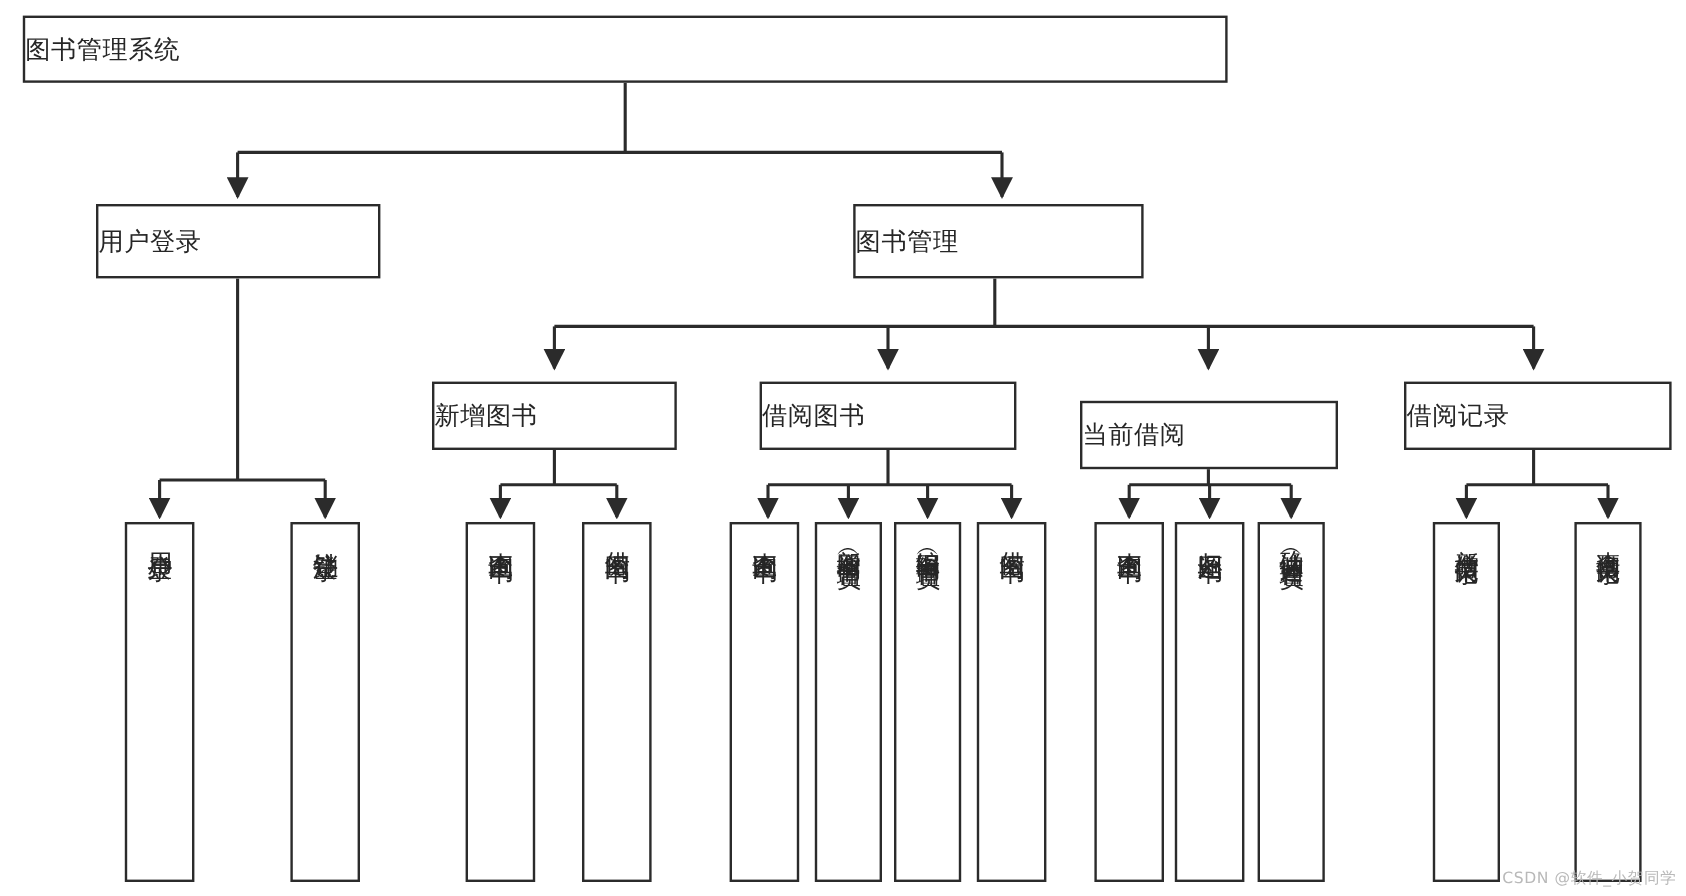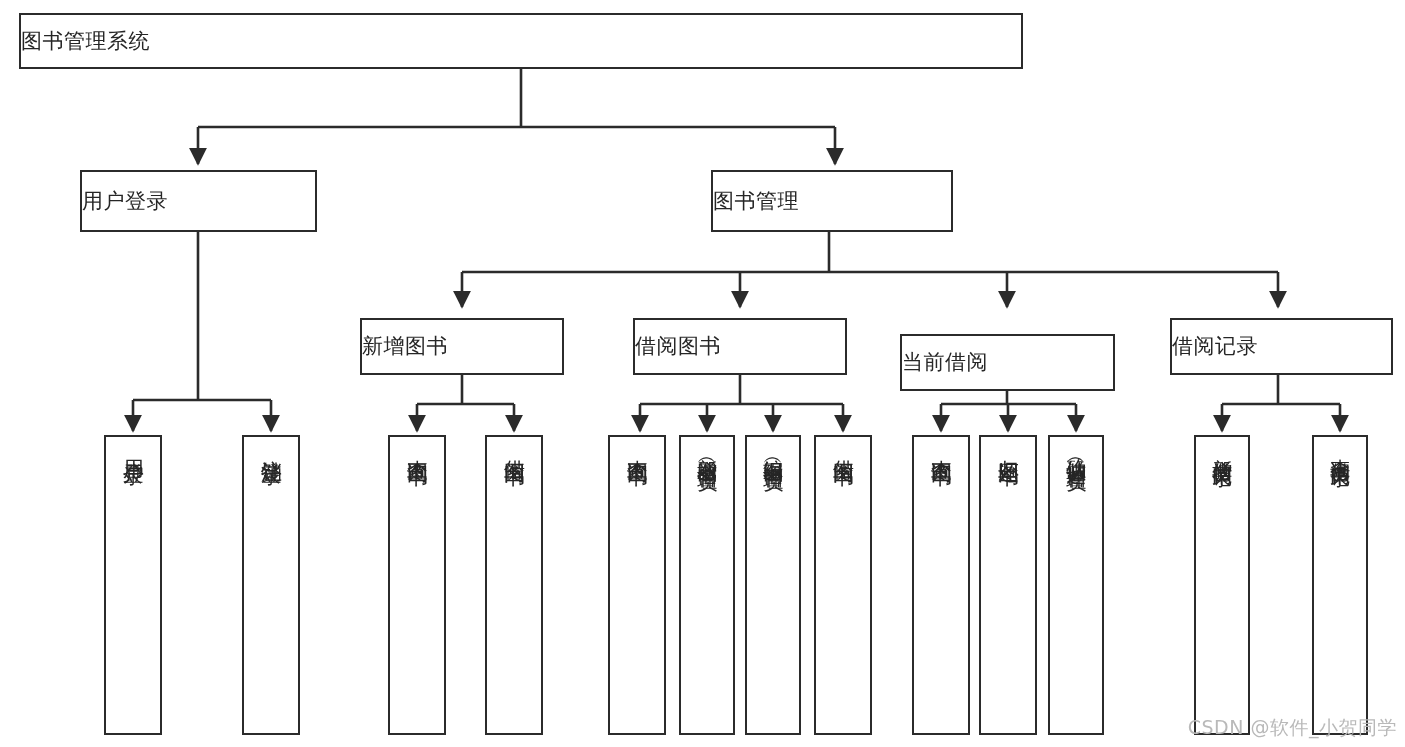--- a/index.html
+++ b/index.html
@@ -60,21 +60,21 @@
     letter-spacing: 2px;
     white-space: nowrap;
   }
   .node.vert.narrow .label {
     font-size: 20px;
   }
   #watermark {
     position: absolute;
     right: 8px;
     bottom: 6px;
-    font-size: 19px;
+    font-size: 13px;
     color: #b9b9b9;
     z-index: 5;
     white-space: nowrap;
     letter-spacing: 0.5px;
   }
 </style>
 </head>
 <body>
 
 <div id="canvas">

